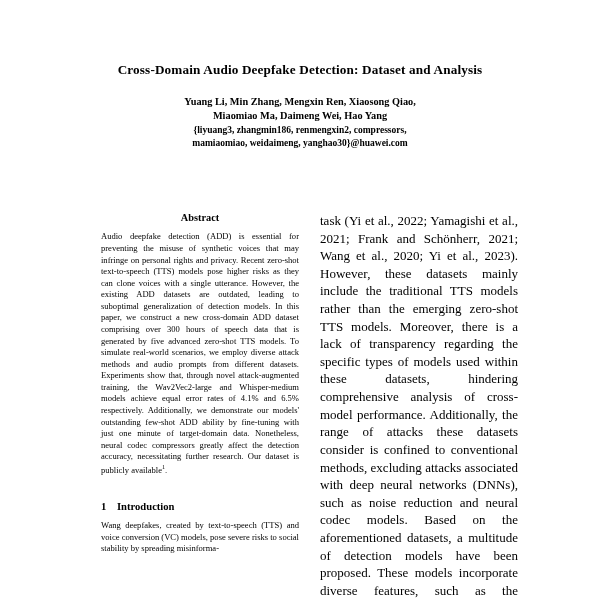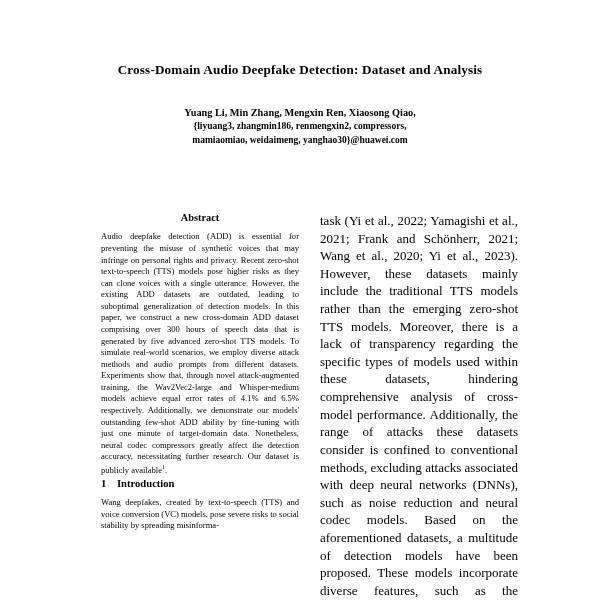--- a/index.html
+++ b/index.html
@@ -32,21 +32,21 @@
   }
   .paper-title {
     font-size: 13.2px;
     font-weight: bold;
     letter-spacing: 0.15px;
     line-height: 1.25;
     margin: 0;
   }
 
   .authors {
-    margin-top: 27px;
+    margin-top: 16px;
     text-align: center;
     font-size: 10.3px;
     font-weight: bold;
     line-height: 1.42;
   }
   .authors .line {
     display: block;
   }
 
   .affiliation {
@@ -84,21 +84,21 @@
     font-weight: bold;
     text-align: center;
     margin: 0 0 7px 0;
     line-height: 1.2;
   }
 
   .numbered-heading {
     font-size: 10.6px;
     font-weight: bold;
     text-align: left;
-    margin: 2px 0 6px 0;
+    margin: 25px 0 6px 0;
     line-height: 1.2;
   }
   .numbered-heading .num {
     display: inline-block;
     min-width: 16px;
   }
 
   p.body-text {
     font-size: 8.55px;
     line-height: 1.355;
@@ -121,20 +121,21 @@
 </head>
 <body>
 
 <div class="page">
 
   <div class="title-block">
     <h1 class="paper-title">Cross-Domain Audio Deepfake Detection:  Dataset and Analysis</h1>
 
     <div class="authors">
       <span class="line">Yuang Li, Min Zhang, Mengxin Ren, Xiaosong Qiao,</span>
+      <span class="line">Miaomiao Ma, Daimeng Wei, Hao Yang</span>
       <div class="emails">
         <span class="line">{liyuang3, zhangmin186, renmengxin2, compressors,</span>
         <span class="line">mamiaomiao, weidaimeng, yanghao30}@huawei.com</span>
       </div>
     </div>
   </div>
 
   <div class="columns">
 
     <div class="col col-left">

